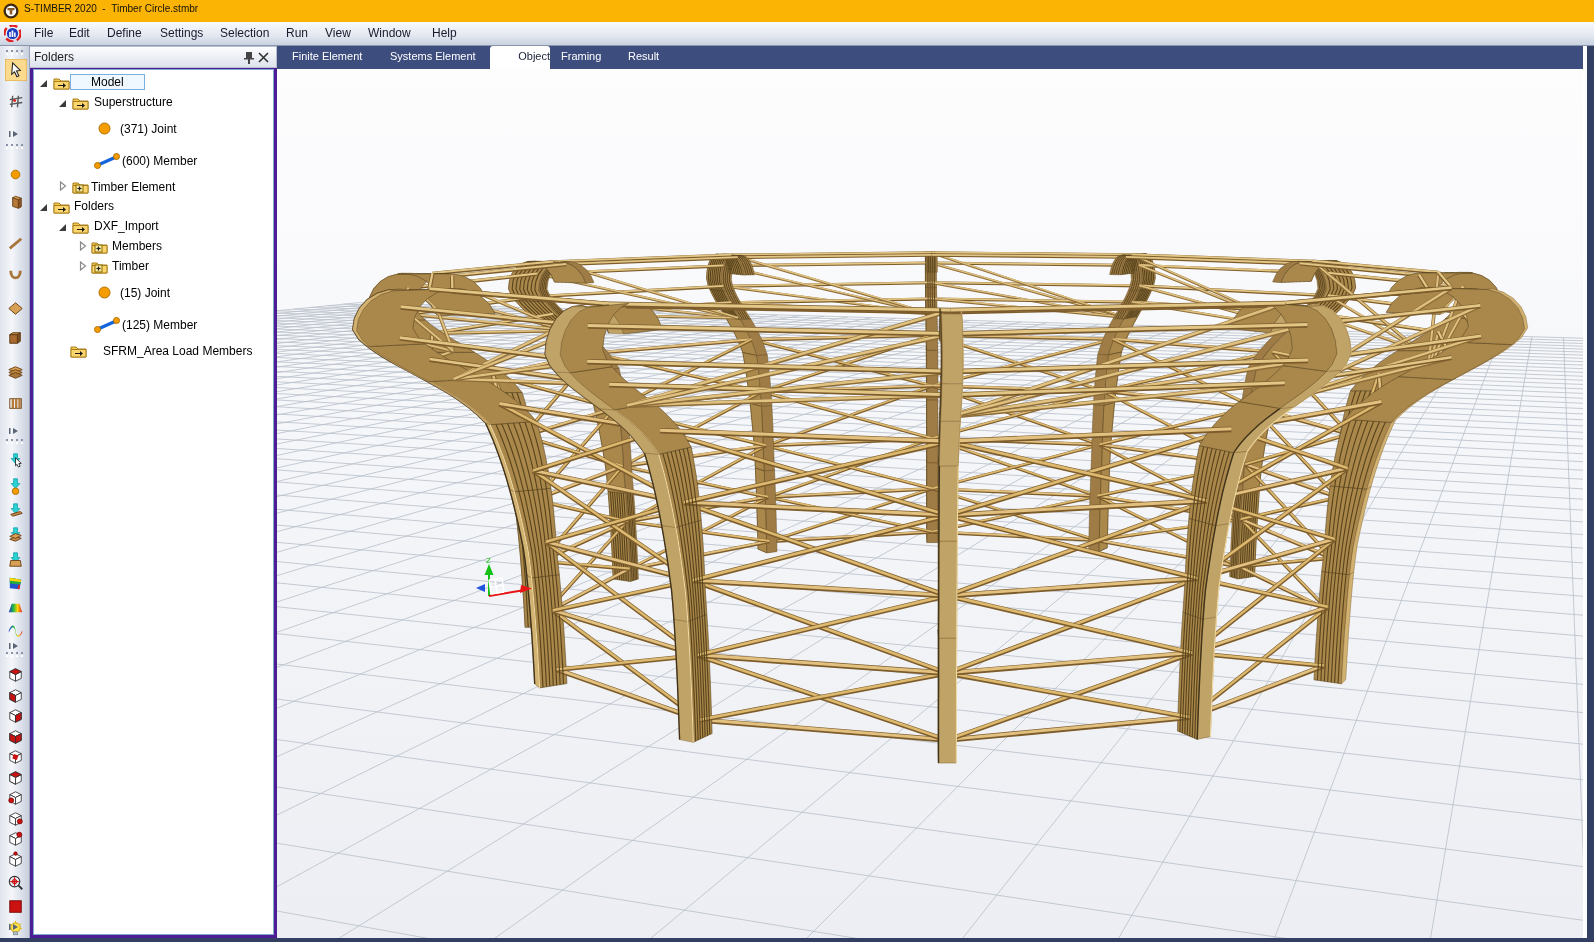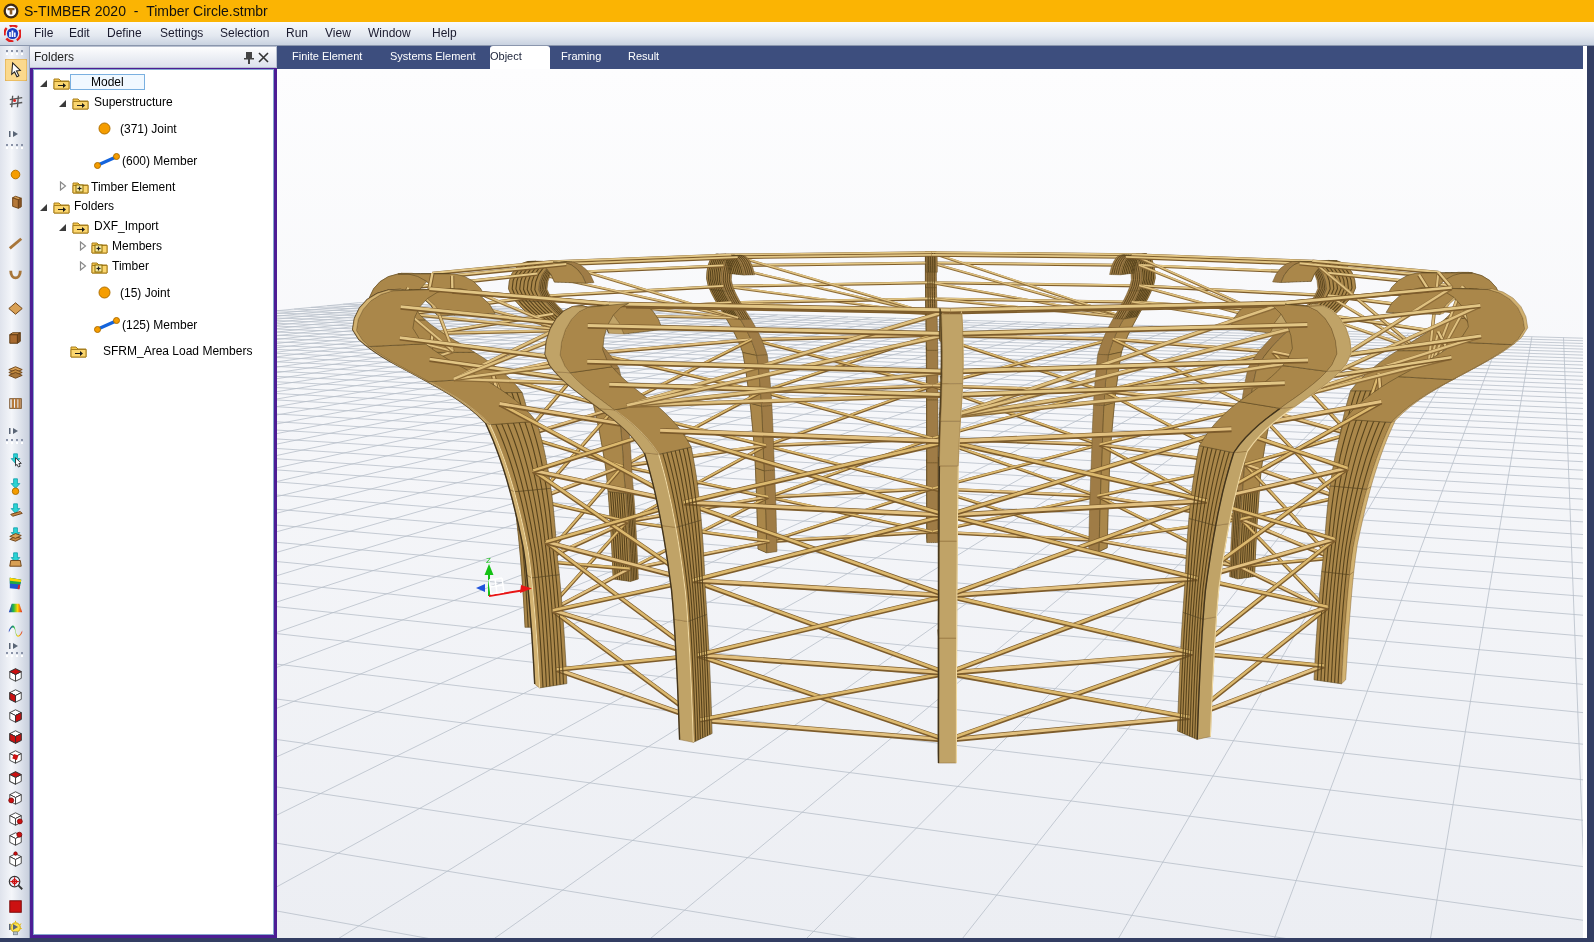--- a/index.html
+++ b/index.html
@@ -1,30 +1,30 @@
 <!DOCTYPE html>
 <html><head><meta charset="utf-8"><title>S-TIMBER</title>
 <style>
 *{margin:0;padding:0;box-sizing:border-box}
 html,body{width:1594px;height:942px;overflow:hidden;font-family:"Liberation Sans",sans-serif}
 .abs{position:absolute}
 #titlebar{position:absolute;left:0;top:0;width:1594px;height:22px;background:#fbb403}
-#titlebar .t{position:absolute;left:24px;top:3px;font-size:14px;color:#111}
+#titlebar .t{position:absolute;left:24px;top:3px;font-size:10px;color:#111}
 #menubar{position:absolute;left:0;top:22px;width:1594px;height:24px;background:linear-gradient(#f8fafc,#e3e8f0 60%,#c9d2e0);border-bottom:1px solid #8a96ad}
 .mi{position:absolute;top:4px;font-size:12px;color:#1a1a2e}
 #leftbar{position:absolute;left:0;top:46px;width:30px;height:892px;background:linear-gradient(90deg,#dfe3ec,#f4f6fa 40%,#c8cfdd);border-right:1px solid #9aa5bb}
 #fpanel{position:absolute;left:30px;top:46px;width:247px;height:892px;background:#4c1d95}
 #fhead{position:absolute;left:0;top:0;width:247px;height:22px;background:linear-gradient(#fdfdfe,#dde2ec);border:1px solid #b8c0d0;border-left:none}
 #fhead .t{position:absolute;left:4px;top:3px;font-size:12px;color:#222}
 #ftree{position:absolute;left:3px;top:23px;width:241px;height:866px;background:#fff;border:1px solid #86a7cd}
 .tlbl{position:absolute;font-size:12px;color:#000;white-space:nowrap}
 .tlbl.sel{outline:1px solid #7ab0e0;background:#f0f8ff;padding:0 20px;margin-left:-2px}
 #tabbar{position:absolute;left:277px;top:46px;width:1317px;height:23px;background:#3d4e7e}
 .tab{position:absolute;top:0;height:23px;font-size:11px;color:#fff;padding-top:4px}
-.tab.sel{background:#fff;color:#1a2238;border-radius:3px 3px 0 0;text-align:left}
+.tab.sel{background:#fff;color:#1a2238;border-radius:3px 3px 0 0;text-align:right}
 #viewport{position:absolute;left:277px;top:69px;width:1306px;height:869px;background:#f4f6f9}
 #rightstrip{position:absolute;left:1583px;top:46px;width:4px;height:892px;background:#fff}
 #rightedge{position:absolute;left:1587px;top:46px;width:7px;height:896px;background:#333e63}
 #bottomstrip{position:absolute;left:0;top:938px;width:1594px;height:4px;background:#333e63}
 </style></head>
 <body>
 <div id="titlebar">
 <svg class="abs" style="left:3px;top:3px" width="16" height="16">
       <circle cx="8" cy="8" r="7.5" fill="#3d2a16"></circle>
       <circle cx="8" cy="8" r="5.2" fill="#fff"></circle>

